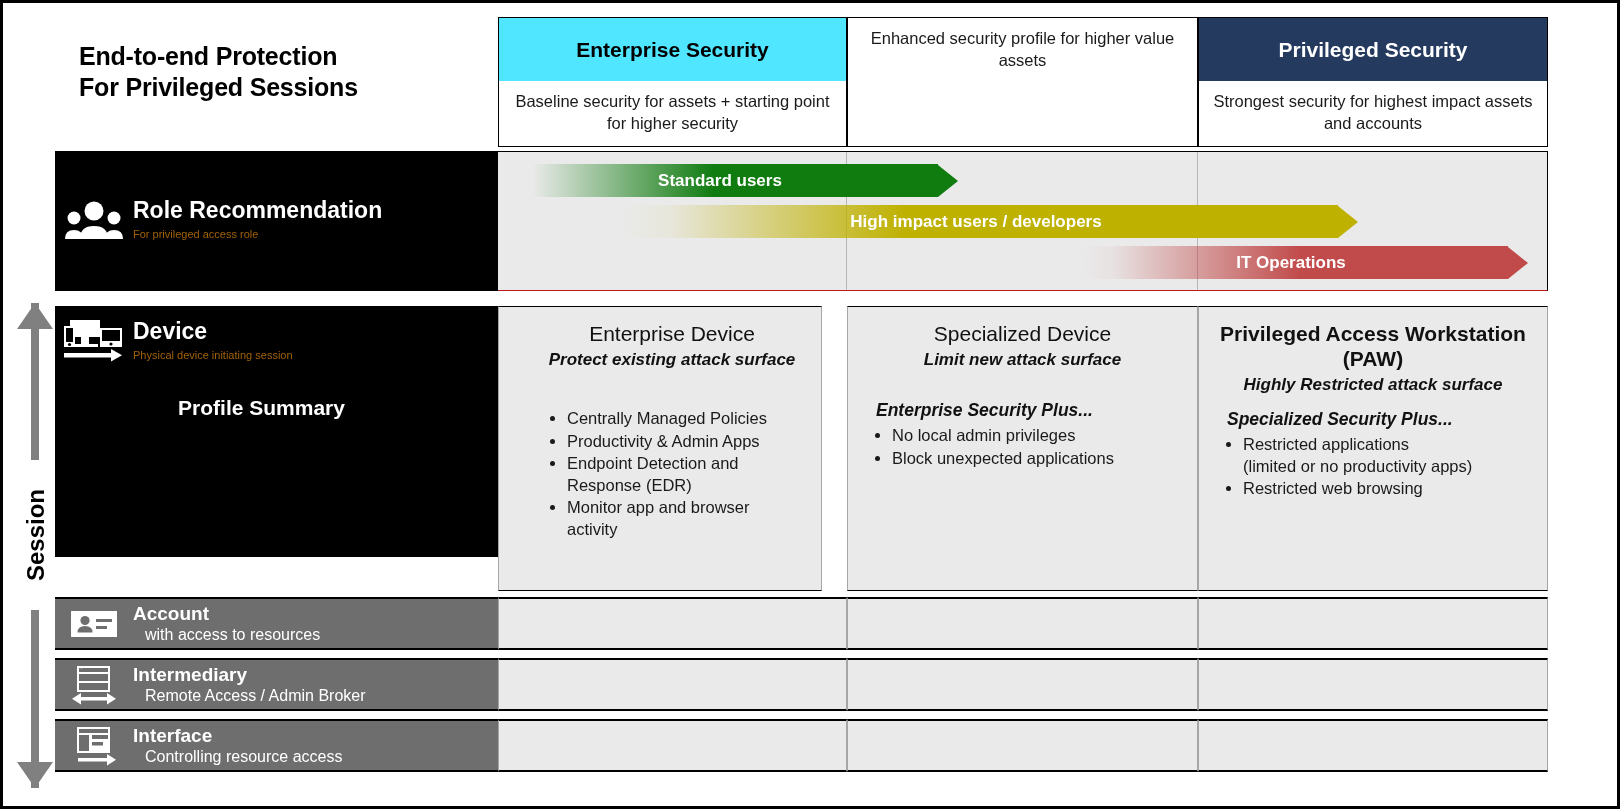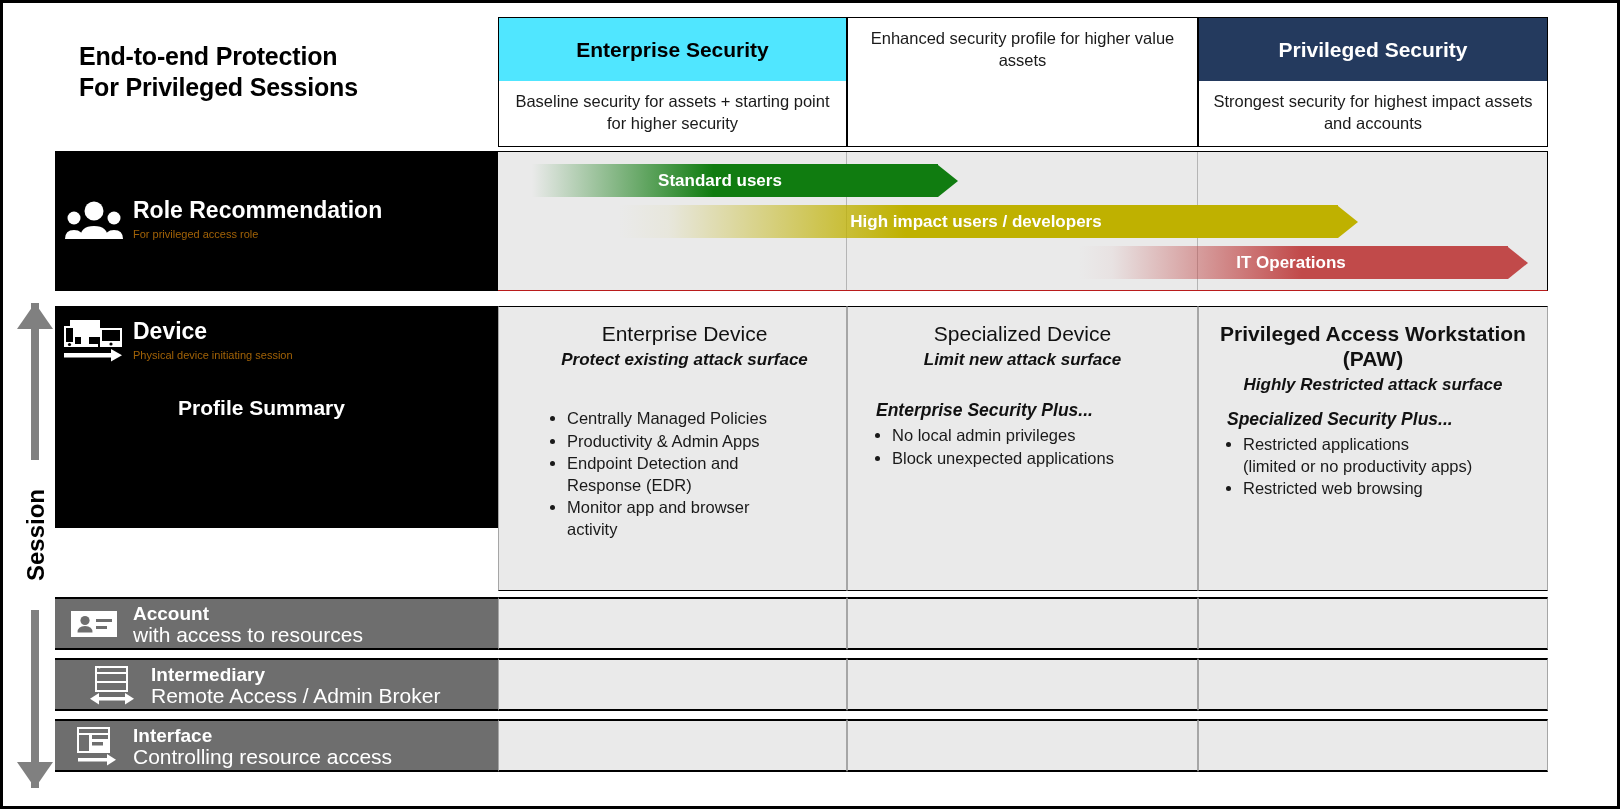--- a/index.html
+++ b/index.html
@@ -141,21 +141,21 @@
     text-align: center;
     font-size: 17px; font-weight: bold; color: #fff;
     white-space: nowrap;
     padding-right: 4px;
   }
 
   
   #device-label-box {
     position: absolute;
     left: 52px; top: 303px;
-    width: 443px; height: 222px;
+    width: 443px; height: 251px;
     background: #000;
   }
   #device-label-box .row-head {
     display: flex; align-items: flex-start;
     padding-top: 12px;
   }
   #device-profile-summary {
     margin-top: 30px;
     text-align: center;
     font-size: 21px; font-weight: bold; color: #fff;
@@ -196,21 +196,21 @@
   .small-label-box {
     position: absolute;
     left: 52px;
     width: 443px;
     background: #6e6e6e;
     display: flex; align-items: center;
     border-top: 2px solid #000;
     border-bottom: 2px solid #000;
   }
   .small-label-box .lbl-title { font-size: 19px; font-weight: bold; color: #fff; line-height: 23px; }
-  .small-label-box .lbl-sub { font-size: 21px; color: #fff; line-height: 20px; }
+  .small-label-box .lbl-sub { font-size: 16px; color: #fff; line-height: 20px; margin-left: 12px; }
 
   .small-col {
     position: absolute;
     background: #eaeaea;
     border-left: 1px solid #a6a6a6;
     border-right: 1px solid #a6a6a6;
     border-top: 2px solid #000;
     border-bottom: 2px solid #000;
   }
 
@@ -308,21 +308,21 @@
         </svg>
       </div>
       <div class="lbl-text">
         <div class="lbl-title">Device</div>
         <div class="lbl-sub">Physical device initiating session</div>
       </div>
     </div>
     <div id="device-profile-summary">Profile Summary</div>
   </div>
 
-  <div class="device-col" style="left:495px; width:349px;padding-left:36px;">
+  <div class="device-col" style="left:495px; width:324px;padding-left:36px;">
     <div class="dc-title">Enterprise Device</div>
     <div class="dc-sub">Protect existing attack surface</div>
     <ul style="margin-top:38px;">
       <li><span>Centrally Managed Policies</span></li>
       <li><span>Productivity &amp; Admin Apps</span></li>
       <li><span>Endpoint Detection and</span><span class="cont">Response (EDR)</span></li>
       <li><span>Monitor app and browser</span><span class="cont">activity</span></li>
     </ul>
   </div>
 
@@ -358,21 +358,21 @@
     </div>
     <div class="lbl-text">
       <div class="lbl-title">Account</div>
       <div class="lbl-sub">with access to resources</div>
     </div>
   </div>
   <div class="small-col" style="left:495px; top:594px; width:349px; height:53px;"></div>
   <div class="small-col" style="left:844px; top:594px; width:351px; height:53px;"></div>
   <div class="small-col" style="left:1195px; top:594px; width:350px; height:53px;"></div>
 
-  <div class="small-label-box" style="top:655px; height:53px;padding-left:18px;">
+  <div class="small-label-box" style="top:655px; height:53px;">
     <div class="lbl-icon">
       <svg width="48" height="40" viewBox="0 0 48 40">
         <rect x="7" y="1" width="33" height="26" fill="#fff"></rect>
         <rect x="9" y="3" width="29" height="4" fill="#6e6e6e"></rect>
         <circle cx="11.5" cy="2.5" r="0.9" fill="#fff"></circle>
         <rect x="9" y="9" width="29" height="7" fill="#6e6e6e"></rect>
         <rect x="9" y="18" width="29" height="7" fill="#6e6e6e"></rect>
         <rect x="10" y="32" width="28" height="3.5" fill="#fff"></rect>
         <path d="M11 28 L2 33.8 L11 39.5 z" fill="#fff"></path>
         <path d="M37 28 L46 33.8 L37 39.5 z" fill="#fff"></path>

